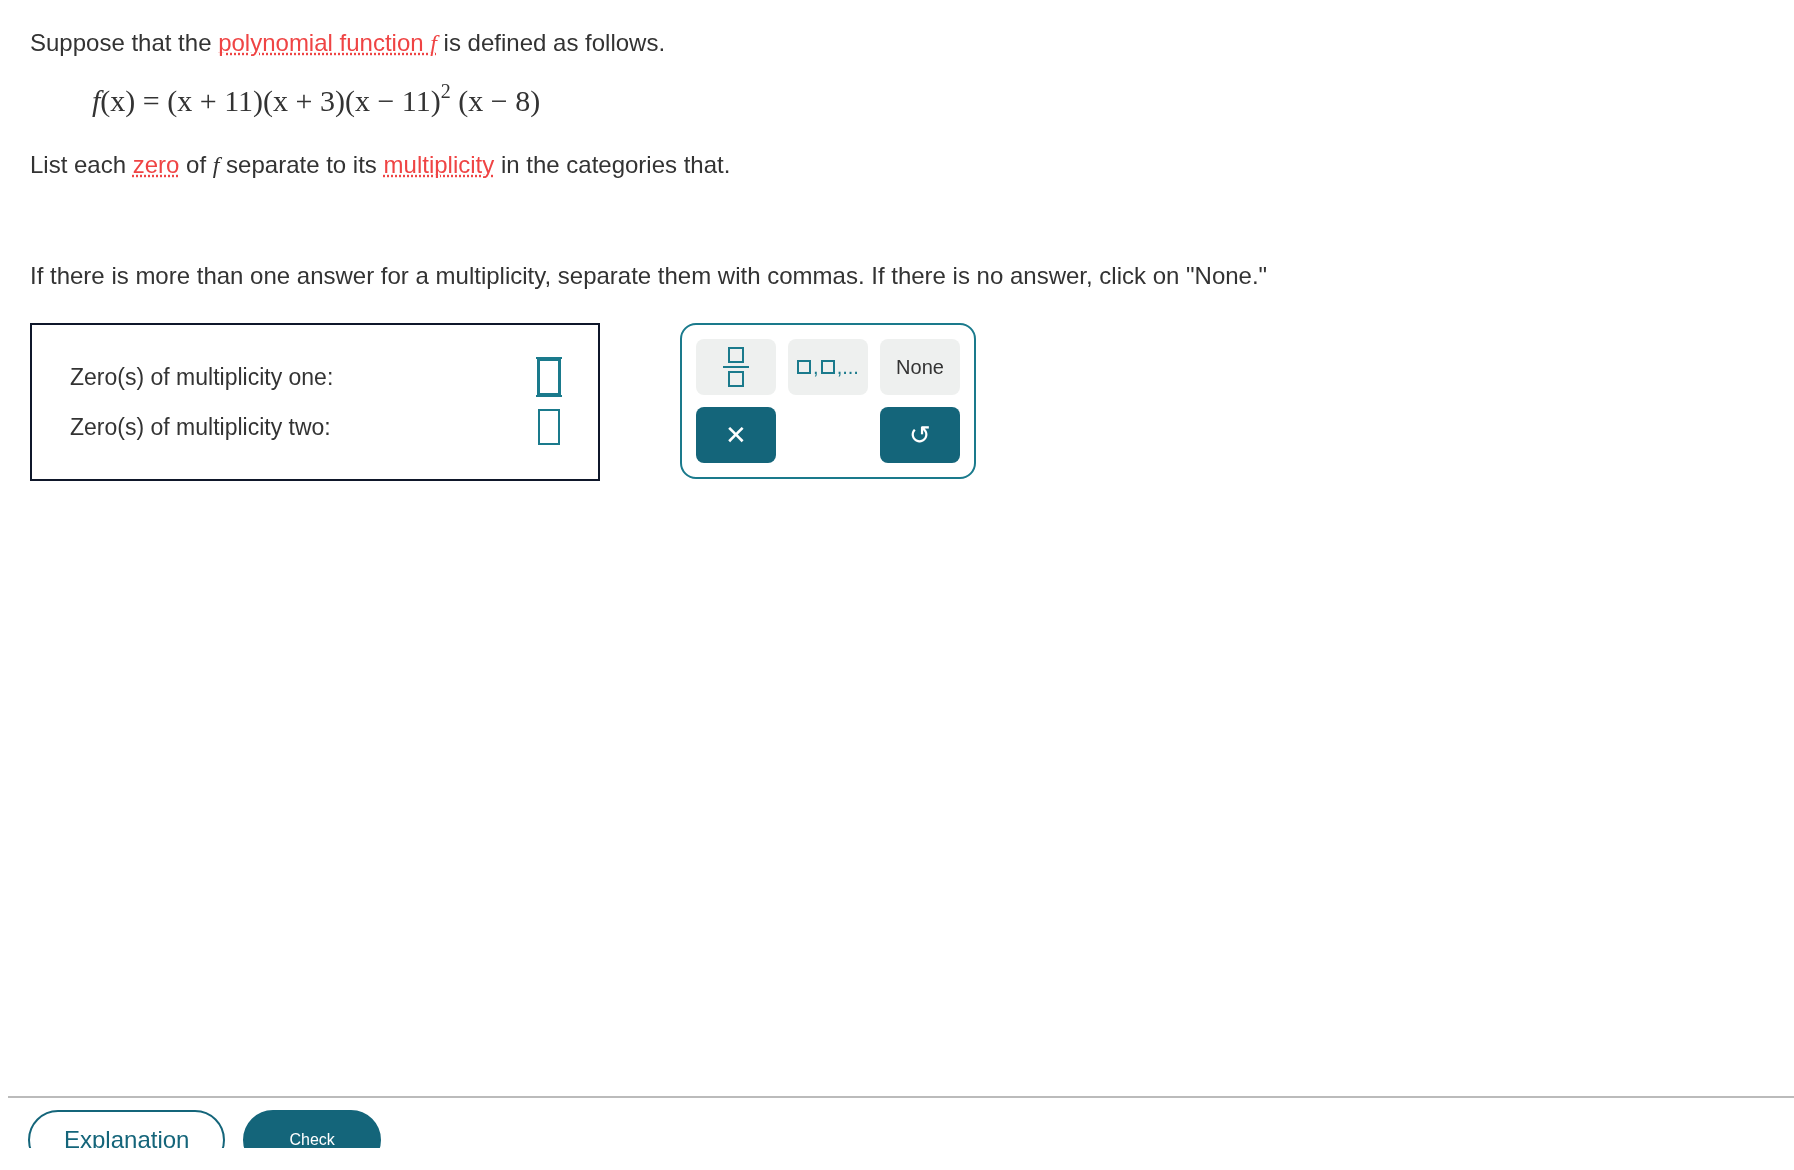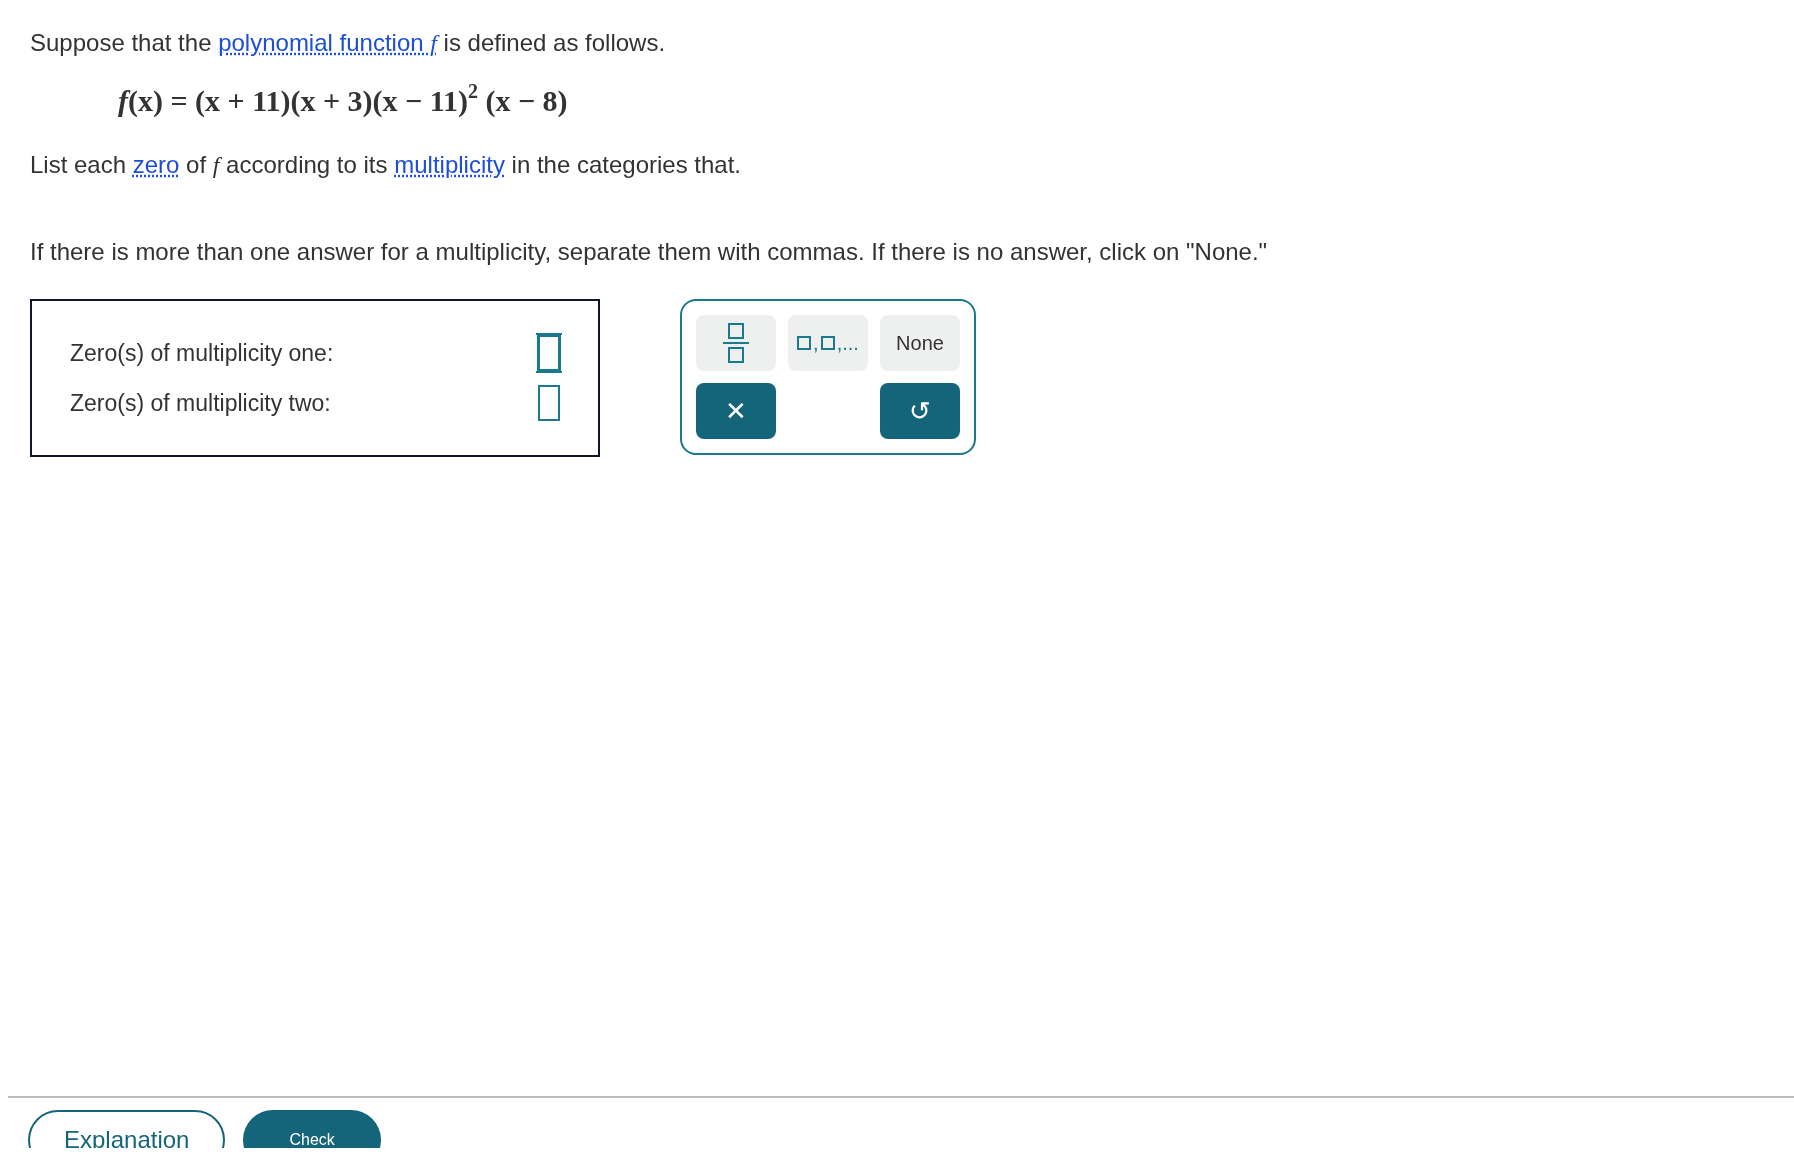--- a/index.html
+++ b/index.html
@@ -1,20 +1,20 @@
 <!DOCTYPE html>
 <html><head>
 <meta charset="utf-8">
 <style>
   * { box-sizing: border-box; margin: 0; padding: 0; }
   body { font-family: Verdana, Geneva, sans-serif; font-size: 24px; color: #333; background: #fff; padding: 24px 30px 0 30px; width: 1794px; }
   .problem-text { line-height: 1.6; margin-bottom: 20px; }
   .math-func { font-family: 'Times New Roman', serif; font-style: italic; }
-  .link-term { color: #1d4ed8; text-decoration: underline dotted; }
-  .formula { font-family: 'Times New Roman', serif; font-size: 30px; margin: 16px 0 28px 88px; font-weight: bold; }
+  .link-term { color: #ef4444; text-decoration: underline dotted; }
+  .formula { font-family: 'Times New Roman', serif; font-size: 30px; margin: 16px 0 28px 62px; }
   .formula .exp { font-size: 20px; vertical-align: super; position: relative; top: -2px; }
   .content-row { display: flex; gap: 80px; margin-top: 28px; align-items: flex-start; }
   .answer-box { border: 2px solid #0f172a; padding: 20px 38px 20px 38px; min-width: 570px; }
   .answer-row { display: flex; align-items: center; margin: 14px 0; }
   .answer-label { flex: 1; font-size: 23px; }
   .answer-input { width: 22px; height: 36px; border: 2px solid #1a7a8c; background: #fff; display: inline-block; }
   .answer-input.active { outline: 0; box-shadow: 0 0 0 1px #1a7a8c; position: relative; }
   .answer-input.active::before, .answer-input.active::after { content:''; position:absolute; left:-4px; right:-4px; height:2px; background:#1a7a8c; }
   .answer-input.active::before { top:-4px; }
   .answer-input.active::after { bottom:-4px; }
@@ -39,24 +39,24 @@
 
 <div class="problem-text">
   <span>Suppose that the </span><span class="link-term"><span>polynomial function </span><span class="math-func">f</span></span><span> is defined as follows.</span>
 </div>
 
 <div class="formula">
   <span class="math-func" style="font-style:italic">f</span><span style="font-style:normal">(x)</span><span> = </span><span>(x + 11)(x + 3)(x − 11)</span><span class="exp">2</span><span> (x − 8)</span>
 </div>
 
 <div class="problem-text">
-  <span>List each </span><span class="link-term">zero</span><span> of </span><span class="math-func">f</span><span> according to its </span><span class="link-term">multiplicity</span><span> in the categories that.</span>
+  <span>List each </span><span class="link-term">zero</span><span> of </span><span class="math-func">f</span><span> separate to its </span><span class="link-term">multiplicity</span><span> in the categories that.</span>
 </div>
 
-<div class="problem-text" style="margin-top:48px;">If there is more than one answer for a multiplicity, separate them with commas. If there is no answer, click on "None."</div>
+<div class="problem-text" style="margin-top:72px;">If there is more than one answer for a multiplicity, separate them with commas. If there is no answer, click on "None."</div>
 
 <div class="content-row">
   <div class="answer-box">
     <div class="answer-row">
       <span class="answer-label">Zero(s) of multiplicity one:</span>
       <span class="answer-input active"></span>
     </div>
     <div class="answer-row">
       <span class="answer-label">Zero(s) of multiplicity two:</span>
       <span class="answer-input"></span>

